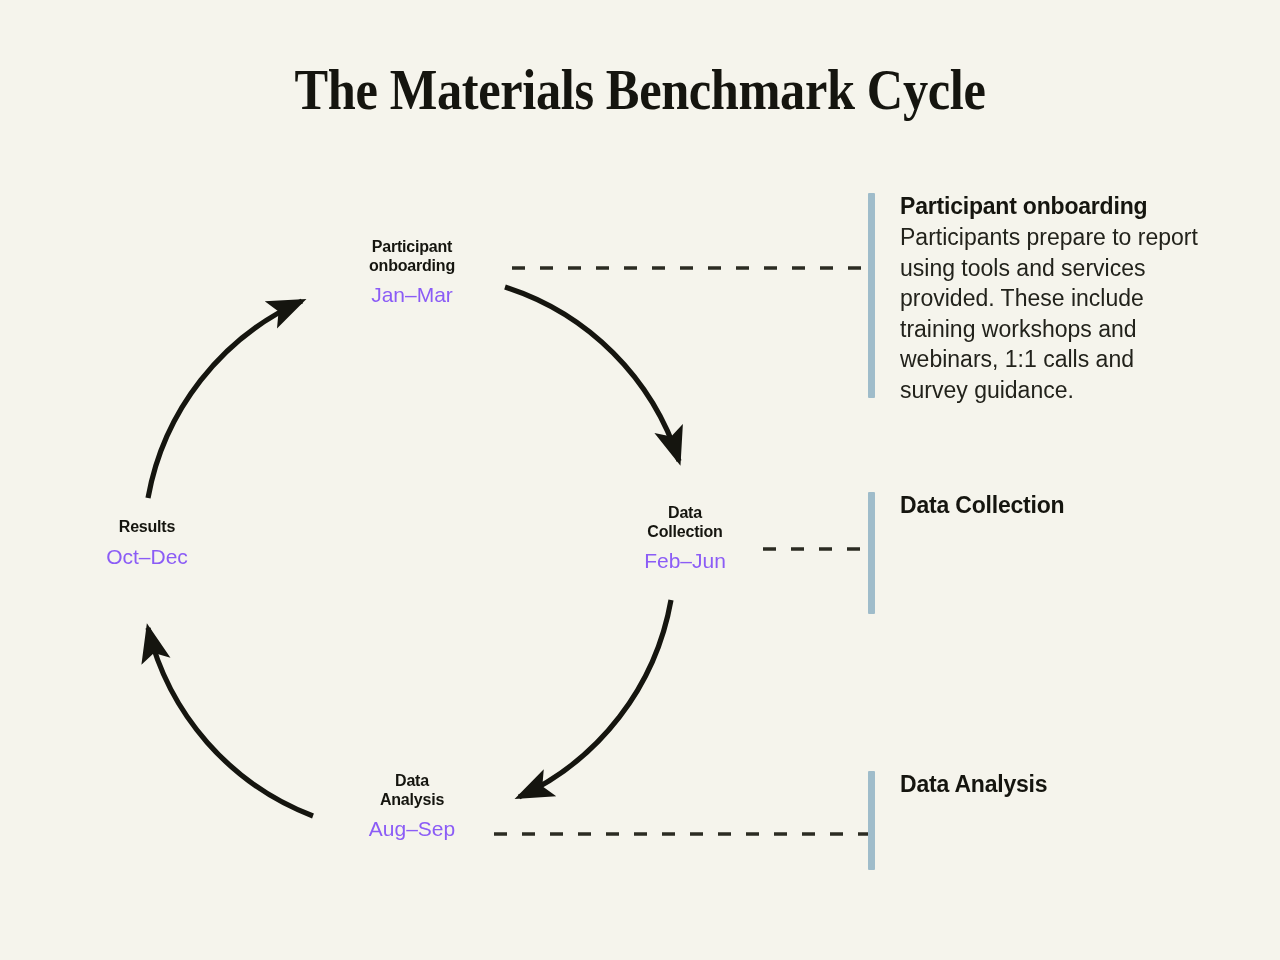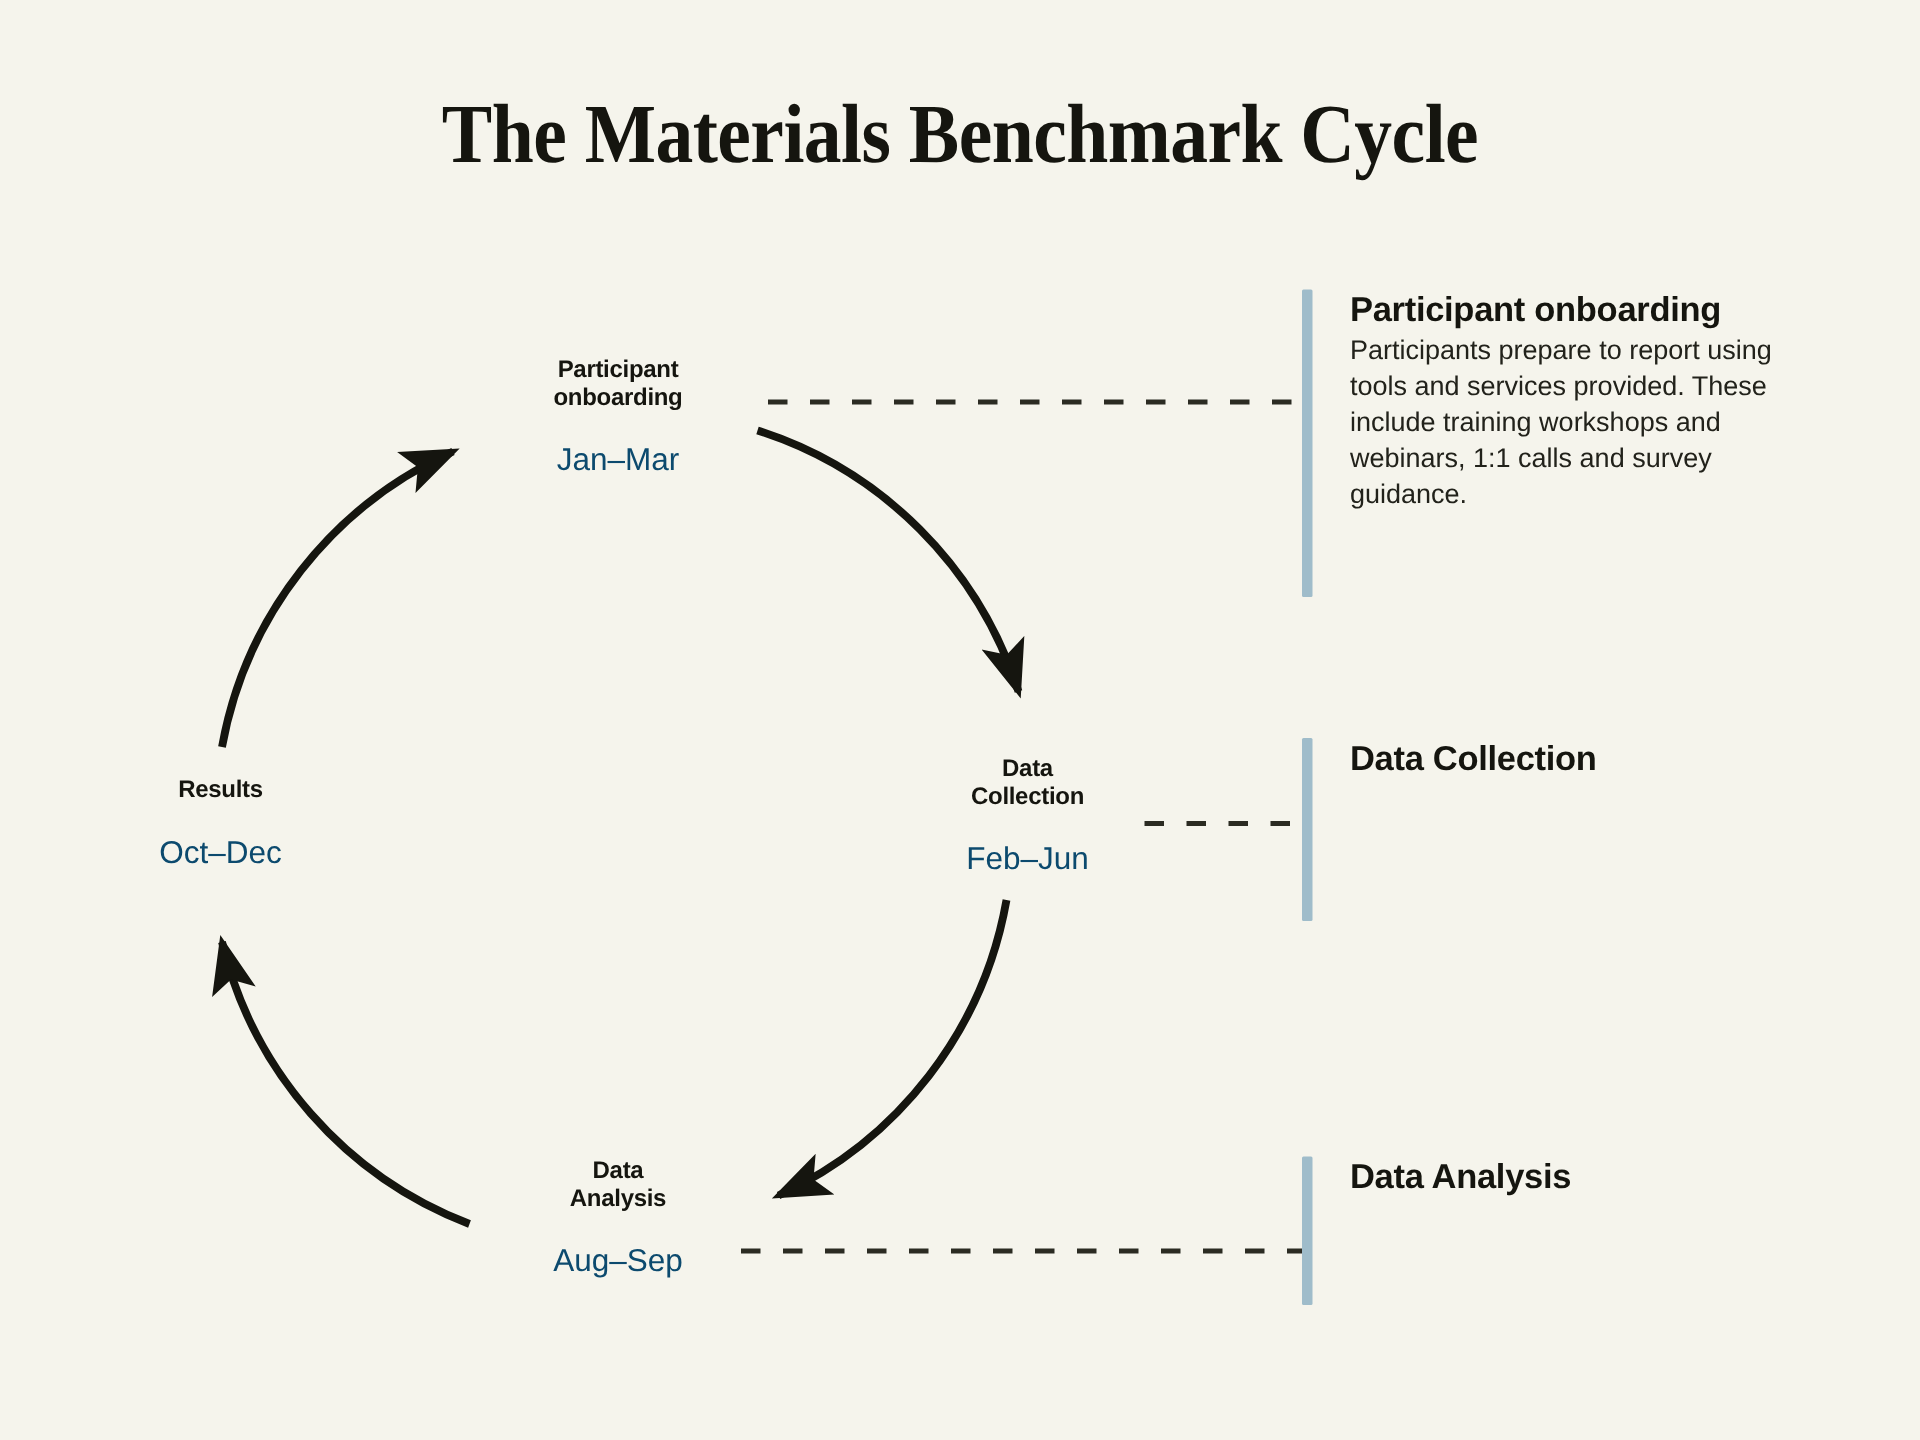--- a/index.html
+++ b/index.html
@@ -57,22 +57,22 @@
   .node .node-title {
     font-size: 16px;
     font-weight: 700;
     color: #15150f;
     letter-spacing: -0.2px;
     white-space: pre-line;
   }
   .node .node-period {
     font-size: 21px;
     font-weight: 400;
-    color: #0c4a6e;
-    margin-top: 20px;
+    color: #8b5cf6;
+    margin-top: 8px;
   }
 
   #node-onboarding { left: 292px; top: 238px; width: 240px; }
   #node-collection { left: 585px; top: 504px; width: 200px; }
   #node-analysis   { left: 322px; top: 772px; width: 180px; }
   #node-results    { left: 66px;  top: 518px; width: 162px; text-align: center; }
 
   
   .panel {
     position: absolute;
@@ -90,21 +90,21 @@
   }
   .panel-heading {
     font-size: 23px;
     font-weight: 700;
     color: #15150f;
     letter-spacing: -0.2px;
     line-height: 1.18;
     margin: 0 0 2px 0;
   }
   .panel-text {
-    font-size: 18px;
+    font-size: 23px;
     font-weight: 400;
     color: #22221b;
     line-height: 1.33;
     margin: 0;
   }
 
   #panel-onboarding { left: 868px; top: 193px; height: 205px; }
   #panel-onboarding .panel-body { width: 300px; }
   #panel-collection { left: 868px; top: 492px; height: 122px; }
   #panel-collection .panel-body { width: 280px; }

